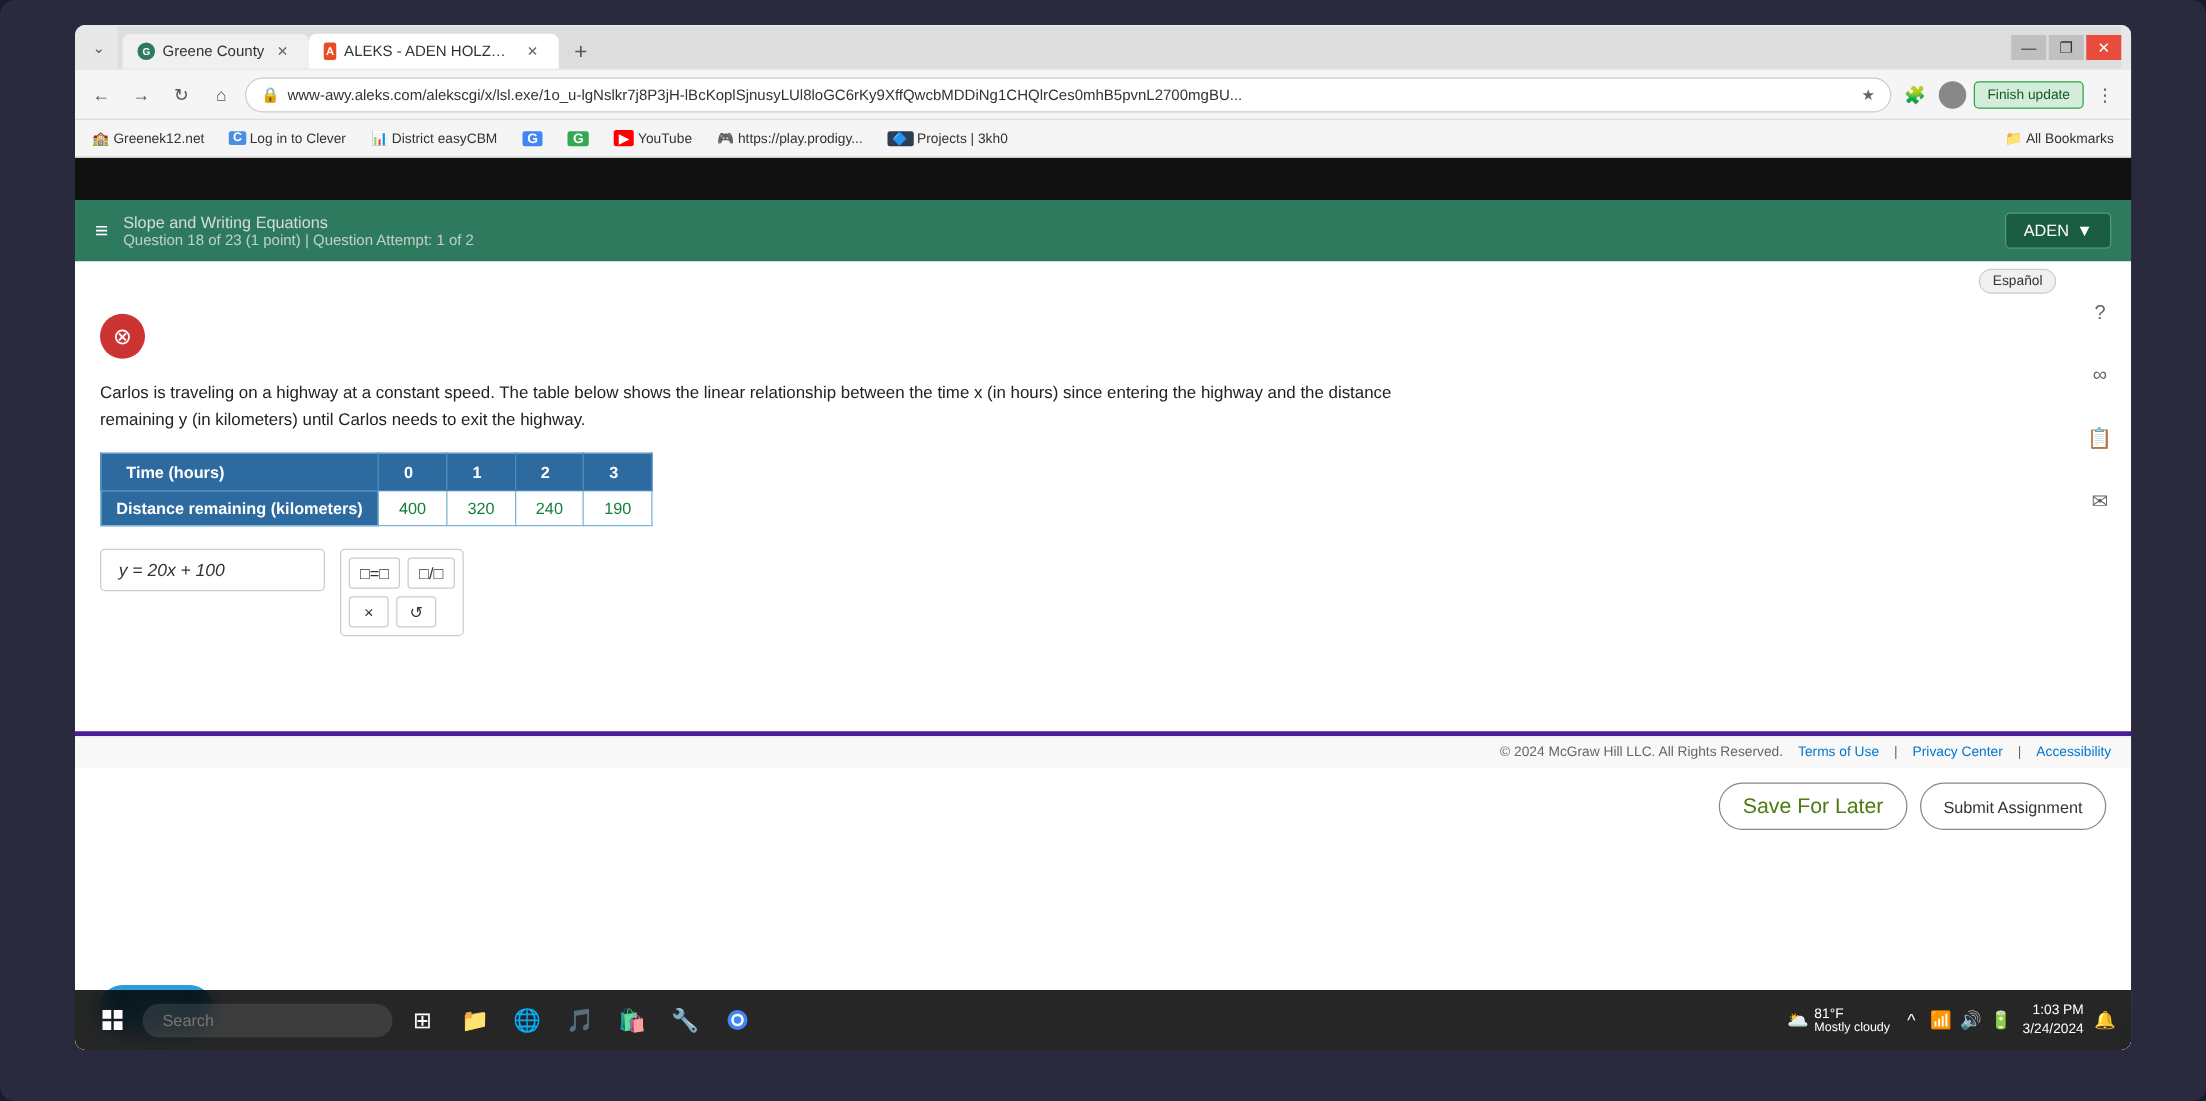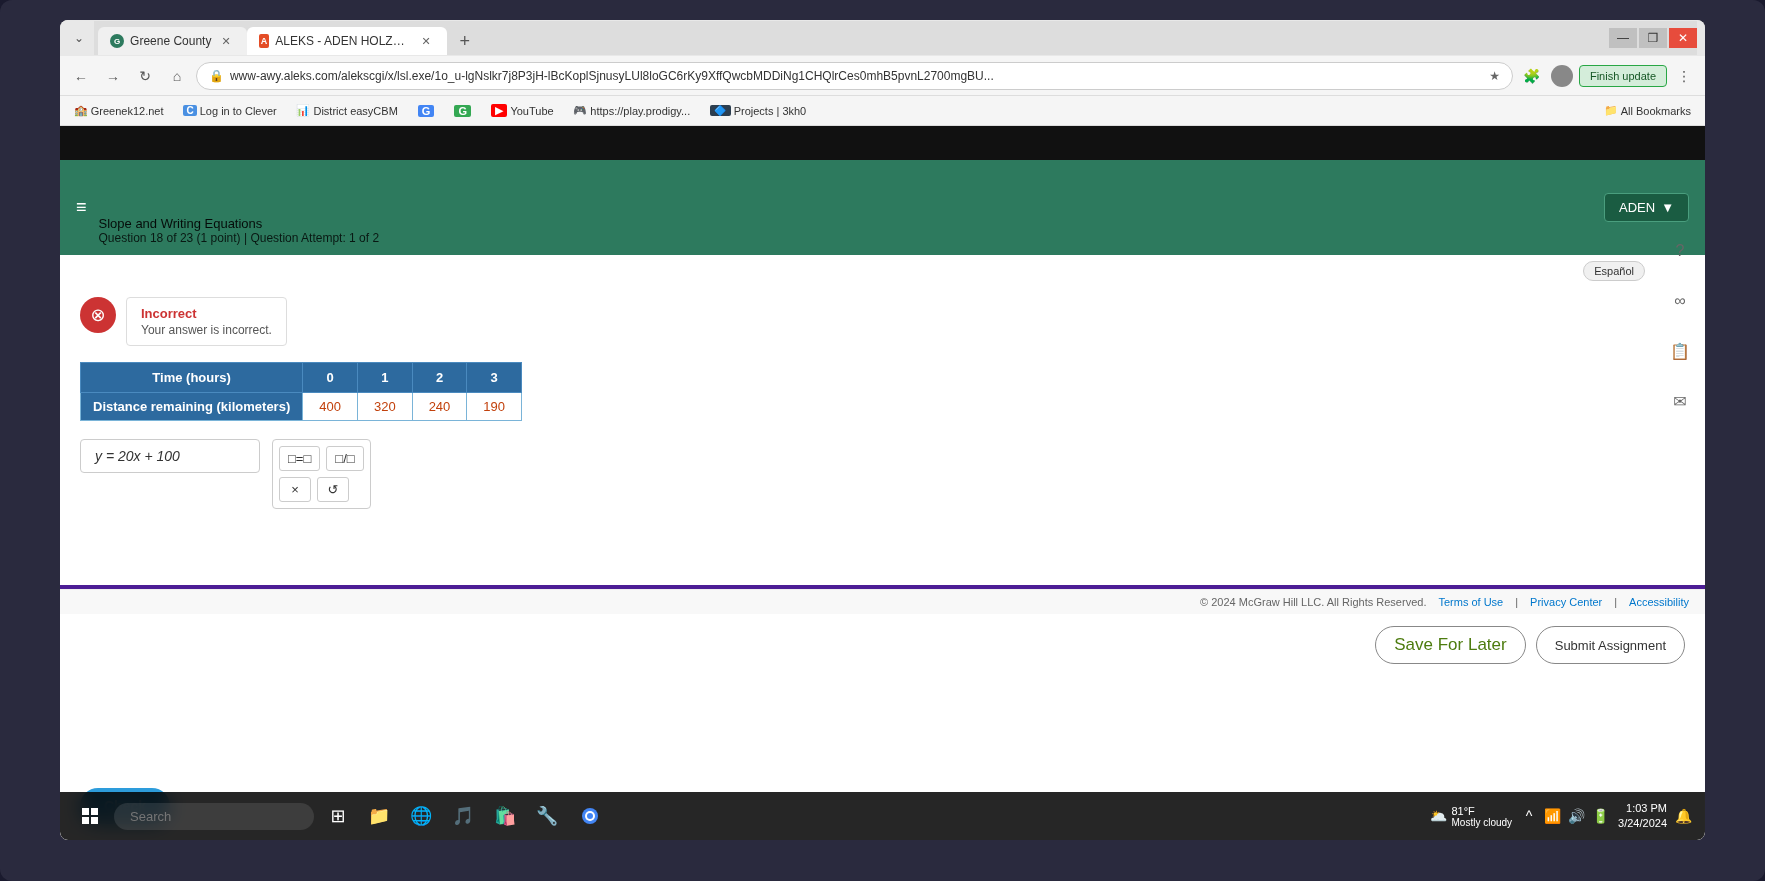--- a/index.html
+++ b/index.html
@@ -254,22 +254,21 @@
 
     .hamburger-btn {
       background: none;
       border: none;
       color: white;
       font-size: 18px;
       cursor: pointer;
     }
 
     .header-title {
-      color: #000000;
-      margin-top: 46px;
+      color: #e5e5e5;
     }
 
     .header-title .subject {
       font-size: 13px;
       opacity: 0.9;
     }
 
     .header-title .question-info {
       font-size: 12px;
       opacity: 0.8;
@@ -358,31 +357,31 @@
     .data-table {
       border-collapse: collapse;
       margin-bottom: 18px;
     }
 
     .data-table th {
       background: #2d6a9f;
       color: white;
       padding: 7px 20px;
       font-size: 13px;
-      text-align: center;
+      text-align: left;
       border: 1px solid #4a8abf;
     }
 
     .data-table td {
       border: 1px solid #7ab4d8;
       padding: 6px 16px;
       font-size: 13px;
       text-align: center;
       background: white;
-      color: #c2410c;
+      color: #15803d;
     }
 
     .data-table .label-cell {
       background: #2d6a9f;
       color: white;
       font-weight: bold;
       text-align: center;
       padding: 6px 12px;
     }
 
@@ -755,28 +754,25 @@
       </div>
 
       <div class="espanol-row">
         <button class="espanol-btn">Español</button>
       </div>
 
       <div class="incorrect-notice">
         <div class="incorrect-icon">
           <span>⊗</span>
         </div>
-        <div class="incorrect-box">
-          <div class="incorrect-title">Incorrect</div>
-          <div class="incorrect-subtitle">Your answer is incorrect.</div>
-        </div>
       </div>
 
       <div class="question-body">
 
+        <div class="question-text">Carlos is traveling on a highway at a constant speed. The table below shows the linear relationship between the time x (in hours) since entering the highway and the distance remaining y (in kilometers) until Carlos needs to exit the highway.</div>
 
         <table class="data-table">
           <thead>
             <tr>
               <th>Time (hours)</th>
               <th>0</th>
               <th>1</th>
               <th>2</th>
               <th>3</th>
             </tr>

